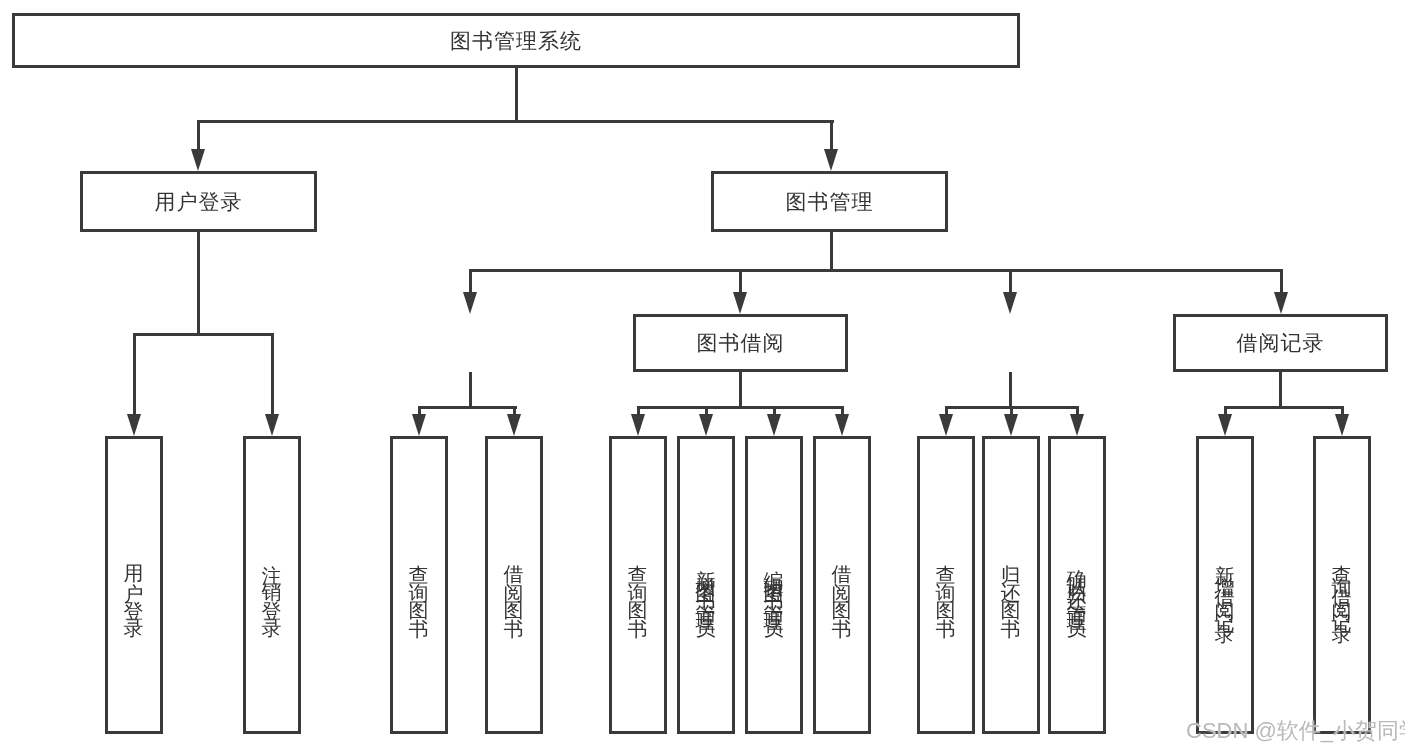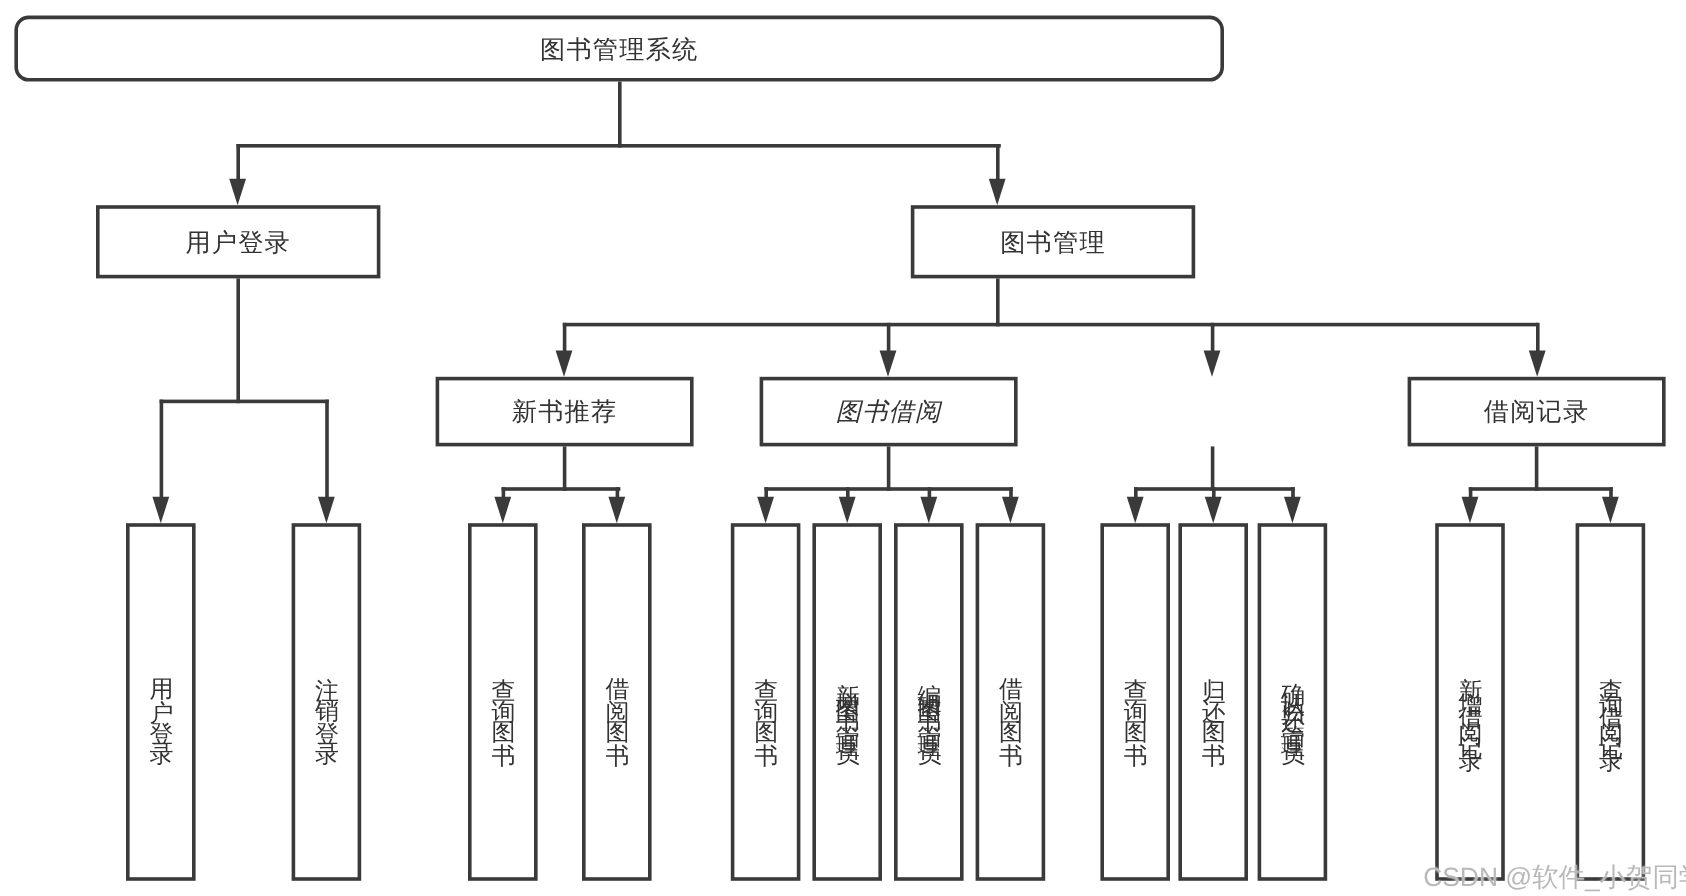--- a/index.html
+++ b/index.html
@@ -52,35 +52,35 @@
     color: #b9b9b9;
     text-shadow: 0 0 2px #ffffff;
     white-space: nowrap;
   }
 </style>
 </head>
 <body>
 
 <div class="canvas">
 
-  <div class="box" style="left:12px; top:13px; width:1008px; height:55px;border-radius:12px;">
+  <div class="box" style="left:12px; top:13px; width:1008px; height:55px;">
     <span class="hlabel">图书管理系统</span>
   </div>
 
   <div class="line" style="left:515px; top:68px; width:3px; height:55px;"></div>
   <div class="line" style="left:197px; top:120px; width:637px; height:3px;"></div>
   <div class="line" style="left:197px; top:120px; width:3px; height:32px;"></div>
   <div class="ah" style="left:191px; top:149px;"></div>
   <div class="line" style="left:830px; top:120px; width:3px; height:32px;"></div>
   <div class="ah" style="left:824px; top:149px;"></div>
 
   <div class="box" style="left:80px; top:171px; width:237px; height:61px;">
     <span class="hlabel">用户登录</span>
   </div>
-  <div class="box" style="left:711px; top:171px; width:237px; height:61px;margin-left:48px;">
+  <div class="box" style="left:711px; top:171px; width:237px; height:61px;">
     <span class="hlabel">图书管理</span>
   </div>
 
   <div class="line" style="left:197px; top:232px; width:3px; height:104px;"></div>
   <div class="line" style="left:133px; top:333px; width:141px; height:3px;"></div>
   <div class="line" style="left:133px; top:333px; width:3px; height:83px;"></div>
   <div class="ah" style="left:127px; top:414px;"></div>
   <div class="line" style="left:271px; top:333px; width:3px; height:83px;"></div>
   <div class="ah" style="left:265px; top:414px;"></div>
 
@@ -88,24 +88,21 @@
   <div class="line" style="left:469px; top:269px; width:813px; height:3px;"></div>
   <div class="line" style="left:469px; top:269px; width:3px; height:27px;"></div>
   <div class="ah" style="left:463px; top:292px;"></div>
   <div class="line" style="left:739px; top:269px; width:3px; height:27px;"></div>
   <div class="ah" style="left:733px; top:292px;"></div>
   <div class="line" style="left:1009px; top:269px; width:3px; height:27px;"></div>
   <div class="ah" style="left:1003px; top:292px;"></div>
   <div class="line" style="left:1280px; top:269px; width:3px; height:27px;"></div>
   <div class="ah" style="left:1274px; top:292px;"></div>
 
-  <div class="box" style="left:363px; top:314px; width:215px; height:58px;">
-    <span class="hlabel">新书推荐</span>
-  </div>
-  <div class="box" style="left:633px; top:314px; width:215px; height:58px;font-style:italic;">
+  <div class="box" style="left:633px; top:314px; width:215px; height:58px;">
     <span class="hlabel">图书借阅</span>
   </div>
   <div class="box" style="left:1173px; top:314px; width:215px; height:58px;text-align:center;">
     <span class="hlabel">借阅记录</span>
   </div>
 
   <div class="line" style="left:469px; top:372px; width:3px; height:37px;"></div>
   <div class="line" style="left:418px; top:406px; width:99px; height:3px;"></div>
   <div class="line" style="left:418px; top:406px; width:3px; height:14px;"></div>
   <div class="ah" style="left:412px; top:414px;"></div>

